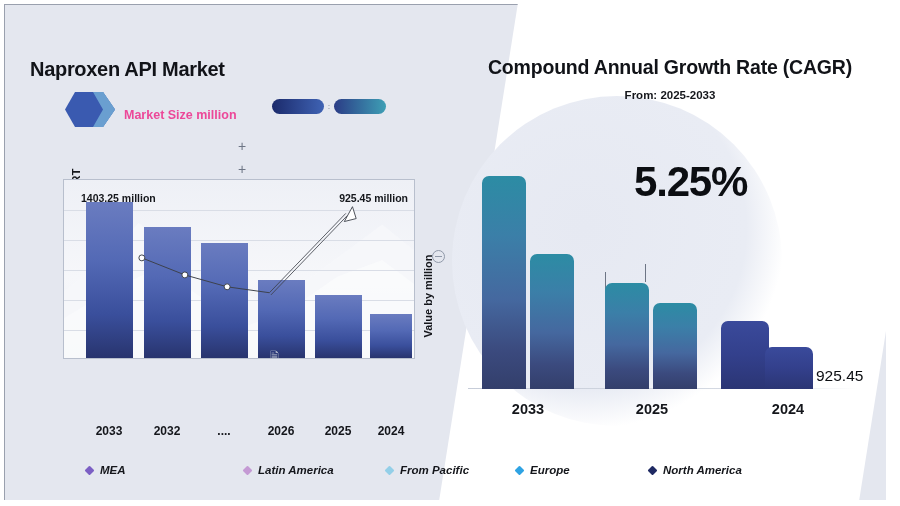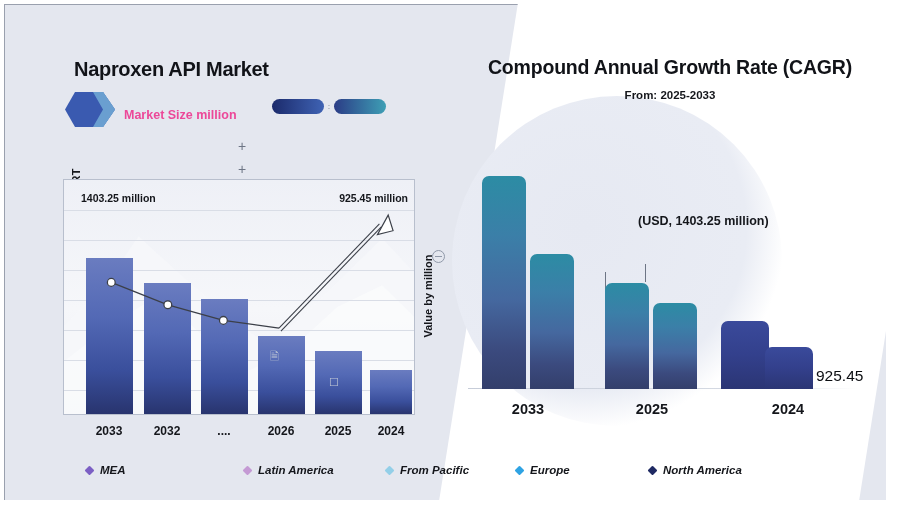--- a/index.html
+++ b/index.html
@@ -53,21 +53,20 @@
     left: 0; bottom: 0;
     width: 900px; height: 6px;
     background: #ffffff;
   }
 
   
   .l-title {
     position: absolute; left: 30px; top: 58px;
     font-size: 20px; font-weight: bold; color: #111318;
     letter-spacing: -0.3px;
-    margin-left: 44px;
   }
   .hex-badge {
     position: absolute; left: 65px; top: 92px;
     width: 60px; height: 35px;
   }
   .legend-key-label {
     position: absolute; left: 124px; top: 108px;
     font-size: 12.5px; font-weight: bold; color: #ec4899;
   }
   .pill-group {
@@ -84,21 +83,21 @@
   .plus-stack {
     position: absolute; left: 238px; top: 139px;
     display: flex; flex-direction: column; gap: 9px;
     color: #6d7585; font-size: 14px; line-height: 1;
   }
 
   
   .l-chart {
     position: absolute;
     left: 63px; top: 179px;
-    width: 352px; height: 236px;
+    width: 352px; height: 180px;
     border: 1px solid #b8bfcd;
     background: linear-gradient(180deg, #eef0f6 0%, #f6f7fa 55%, #eceef4 100%);
     overflow: hidden;
   }
   .l-grid-line {
     position: absolute; left: 0; width: 100%;
     height: 1px; background: #d9dde6;
   }
   
   .mtn {
@@ -328,21 +327,21 @@
     <span class="l-xtick" style="left:46px">2033</span>
     <span class="l-xtick" style="left:104px">2032</span>
     <span class="l-xtick" style="left:161px">....</span>
     <span class="l-xtick" style="left:218px">2026</span>
     <span class="l-xtick" style="left:275px">2025</span>
     <span class="l-xtick" style="left:328px">2024</span>
   </div>
 
   <div class="r-title">Compound Annual Growth Rate (CAGR)</div>
   <div class="r-sub">From: 2025-2033</div>
-  <div class="cagr-note">(USD, 1403.25 million)</div>
+  <div class="cagr-value">5.25%</div>
 
   <div class="bracket"></div>
 
   <div class="r-chart">
     <div class="r-baseline"></div>
 
     <div class="r-bar teal" style="left:14px; width:44px; height:213px;"></div>
     <div class="r-bar teal" style="left:62px; width:44px; height:135px;"></div>
 
     <div class="r-bar teal" style="left:137px; width:44px; height:106px;"></div>

